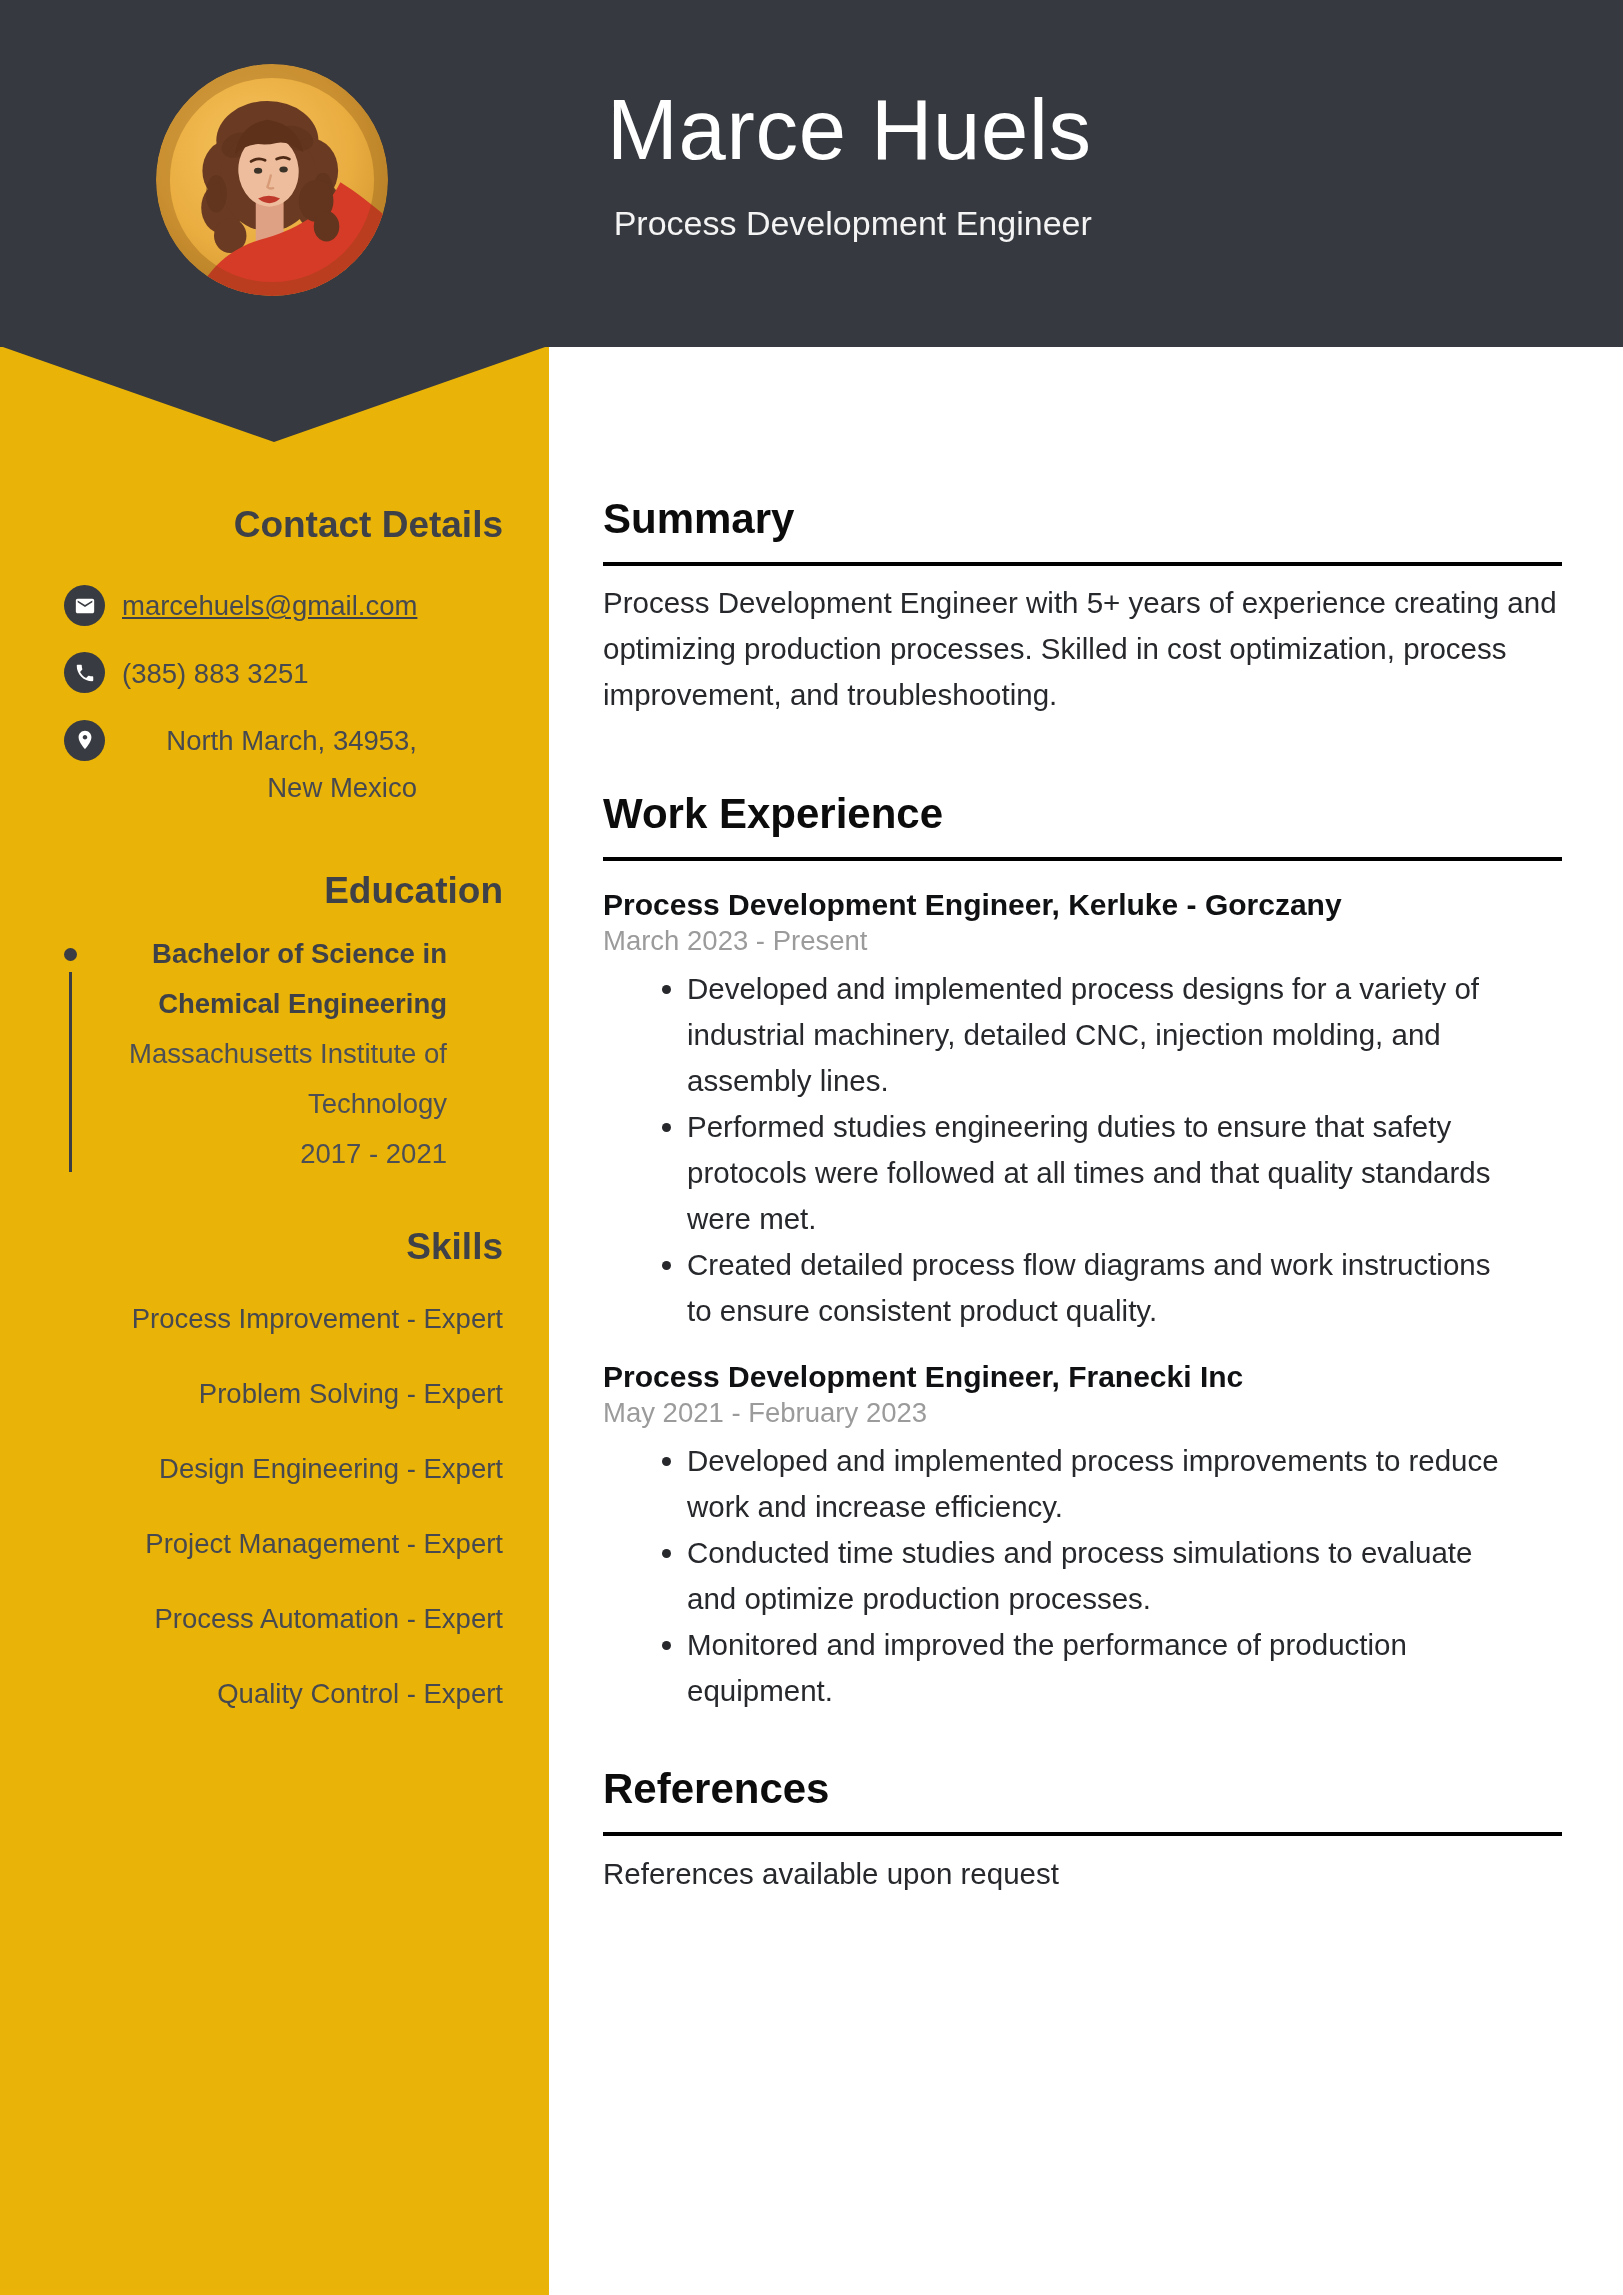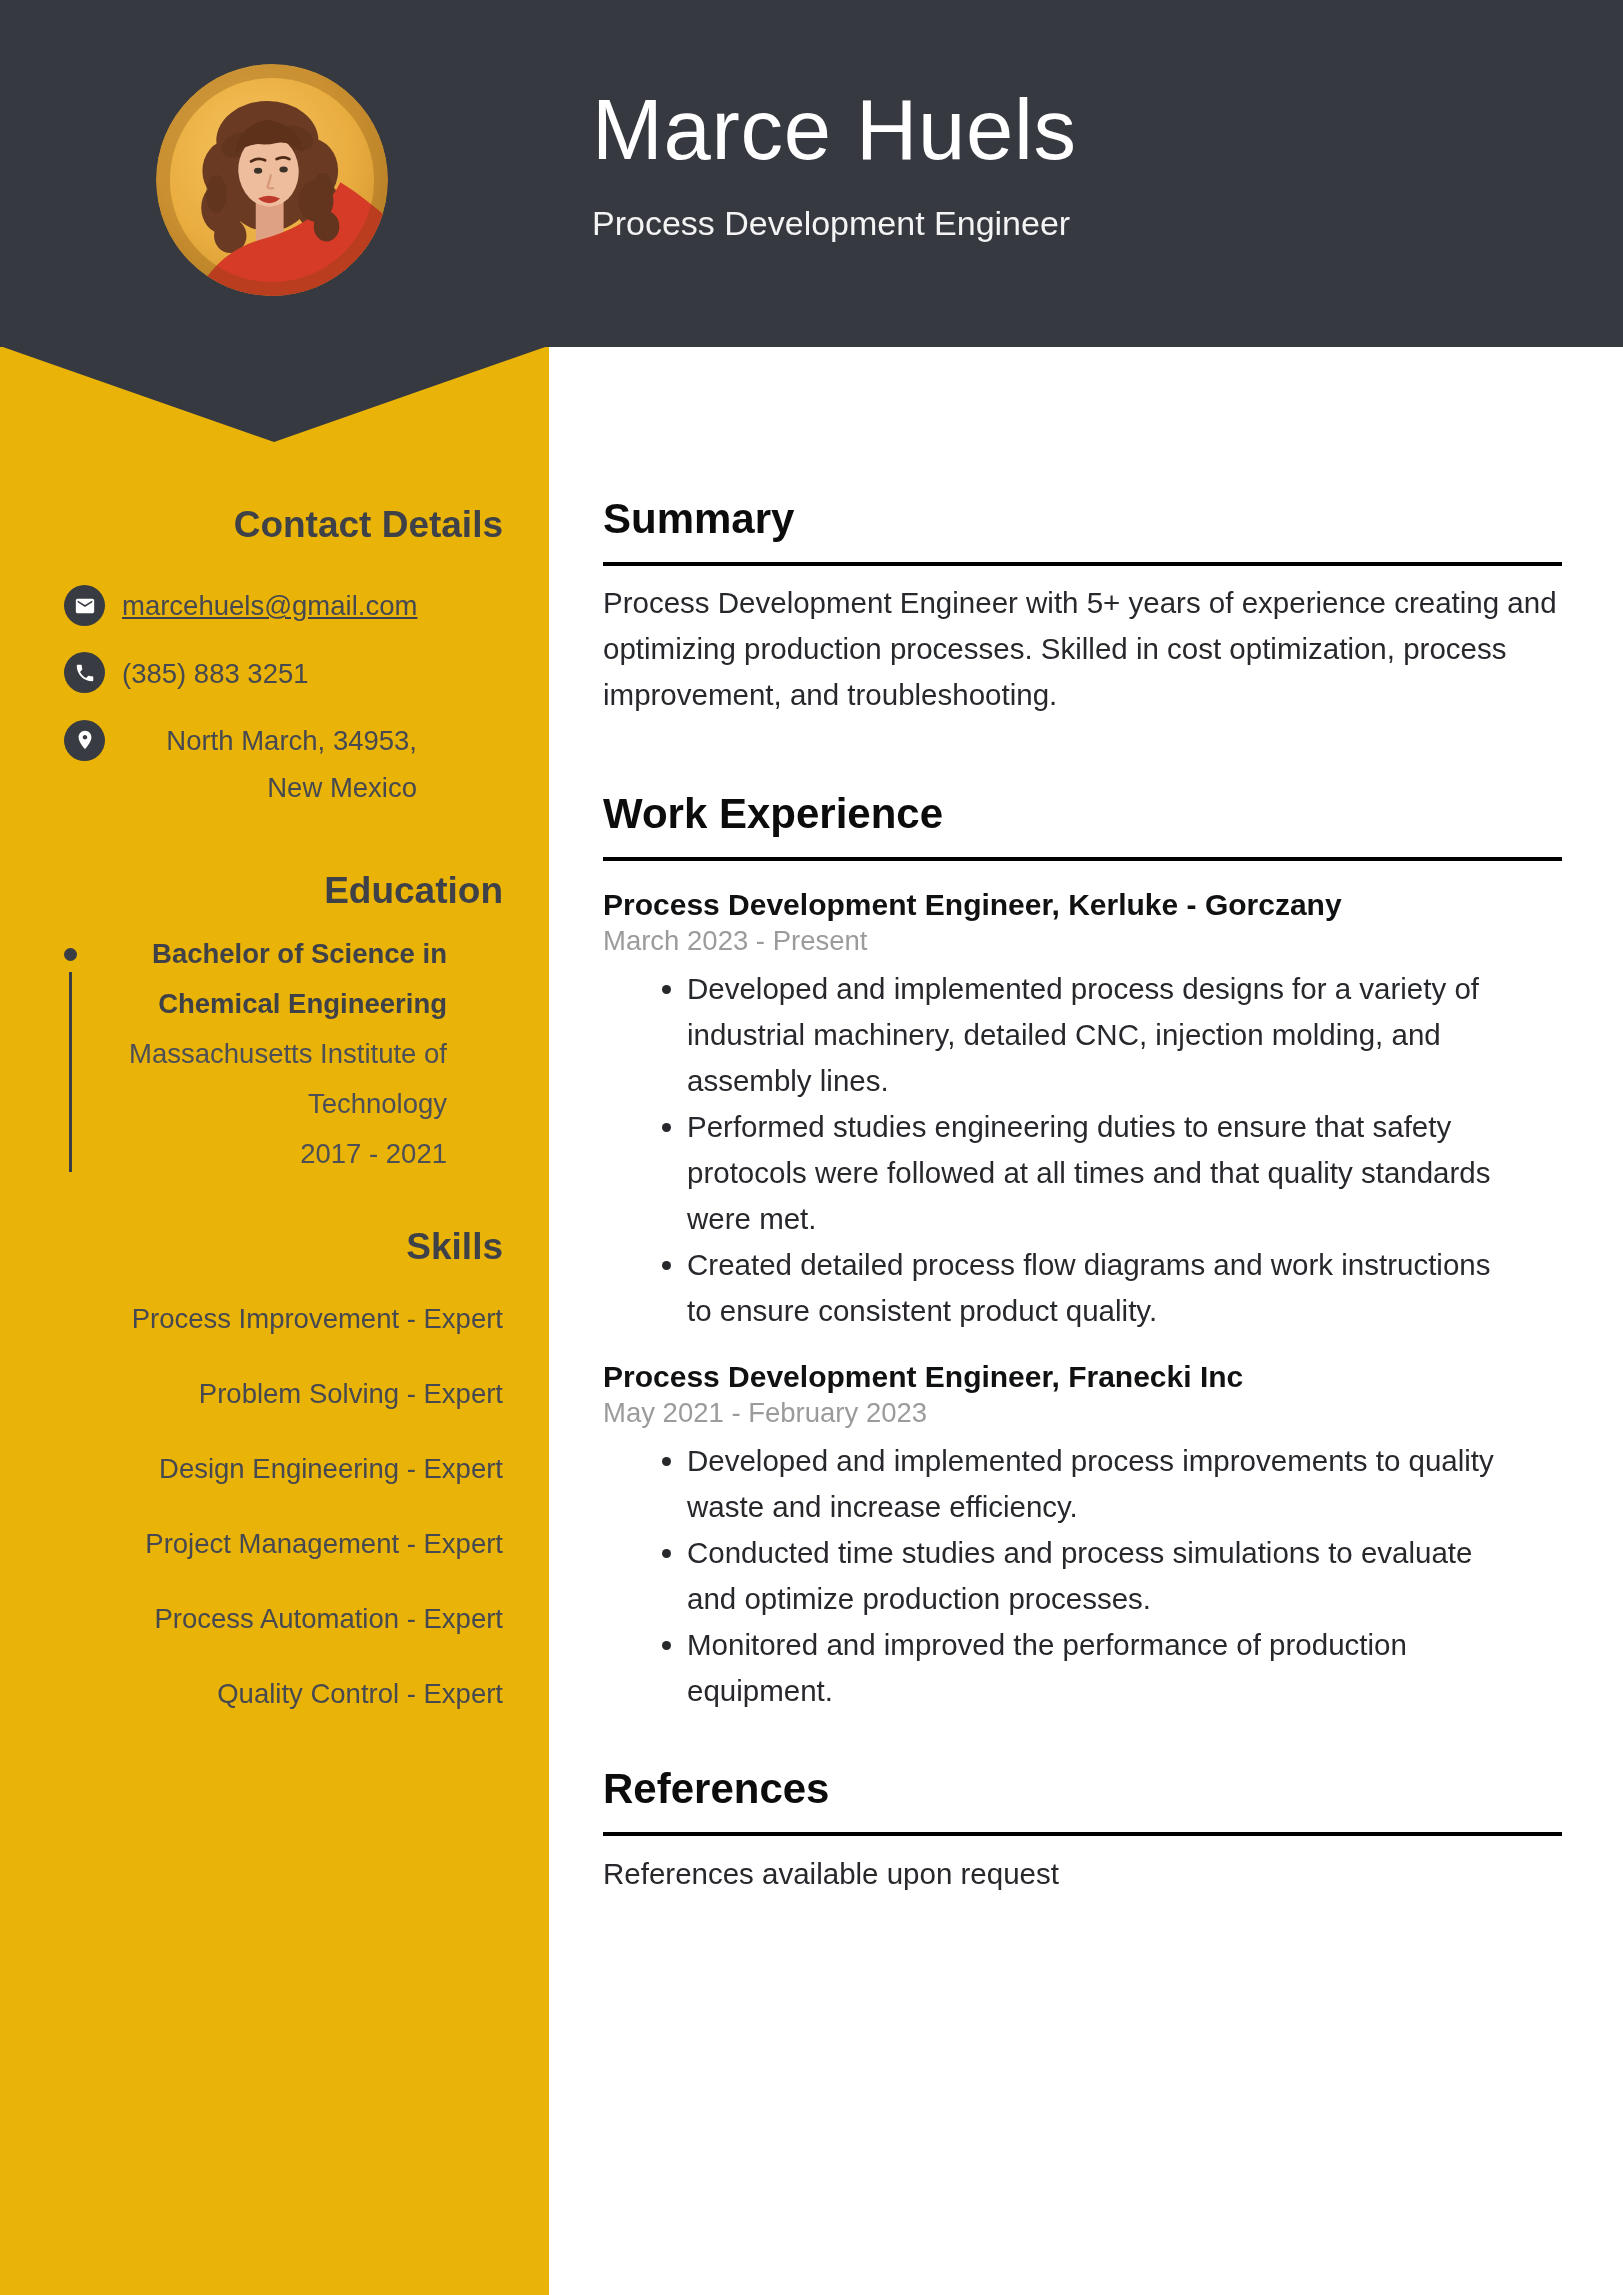--- a/index.html
+++ b/index.html
@@ -97,21 +97,21 @@
     border-top: 96px solid #36393f;
   }
   .photo {
     position: absolute;
     left: 156px; top: 64px;
     width: 232px; height: 232px;
     border-radius: 50%;
     overflow: hidden;
   }
   .photo svg { display: block; width: 100%; height: 100%; }
-  .name-block { position: absolute; left: 592px; top: 84px; }
+  .name-block { position: absolute; left: 607px; top: 84px; text-align: right; }
   .person-name {
     font-size: 85px; line-height: 92px;
     font-weight: 400;
     color: #ffffff;
     letter-spacing: 0.7px;
   }
   .person-title {
     margin-top: 27.5px;
     font-size: 34px; line-height: 39px;
     font-weight: 400;
@@ -297,21 +297,21 @@
           <li>Developed and implemented process designs for a variety of industrial machinery, detailed CNC, injection molding, and assembly lines.</li>
           <li>Performed studies engineering duties to ensure that safety protocols were followed at all times and that quality standards were met.</li>
           <li>Created detailed process flow diagrams and work instructions to ensure consistent product quality.</li>
         </ul>
       </div>
 
       <div class="job">
         <h3 class="job-title">Process Development Engineer, Franecki Inc</h3>
         <div class="job-dates">May 2021 - February 2023</div>
         <ul class="job-bullets">
-          <li>Developed and implemented process improvements to quality waste and increase efficiency.</li>
+          <li>Developed and implemented process improvements to reduce work and increase efficiency.</li>
           <li>Conducted time studies and process simulations to evaluate and optimize production processes.</li>
           <li>Monitored and improved the performance of production equipment.</li>
         </ul>
       </div>
     </section>
 
     <section class="references-section">
       <h2 class="main-h2">References</h2>
       <p class="references-text">References available upon request</p>
     </section>

